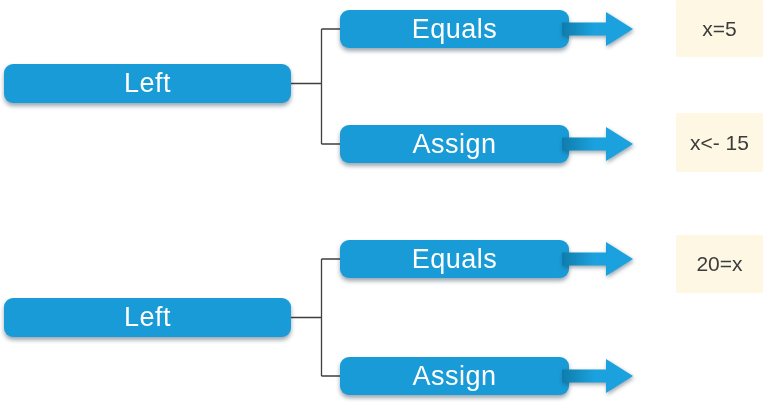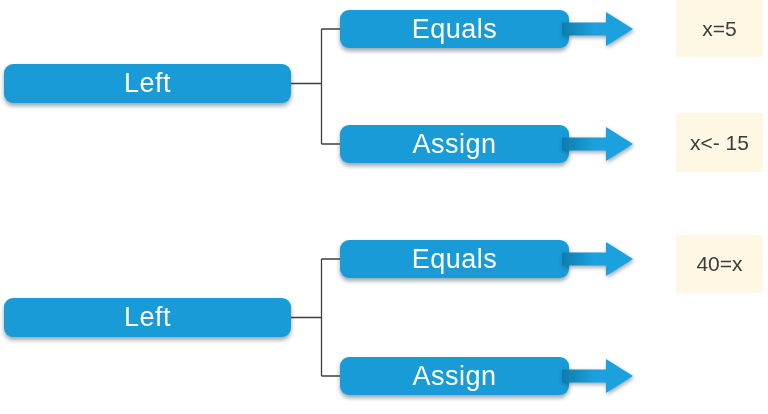--- a/index.html
+++ b/index.html
@@ -125,15 +125,15 @@
         <linearGradient id="ag4" x1="0" y1="0" x2="1" y2="0">
       <stop offset="0" stop-color="#0e7cab"></stop>
           <stop offset="0.45" stop-color="#1ba1de"></stop>
     </linearGradient>
       </defs>
     <polygon points="0,12.5 44,12.5 44,2 71,19 44,36 44,25.5 0,25.5" fill="url(#ag4)"></polygon>
   </svg>
 
   <div class="result r1">x=5</div>
   <div class="result r2">x&lt;- 15</div>
-  <div class="result r3">40=x</div>
+  <div class="result r3">20=x</div>
 
 </div>
 
 </body></html>

